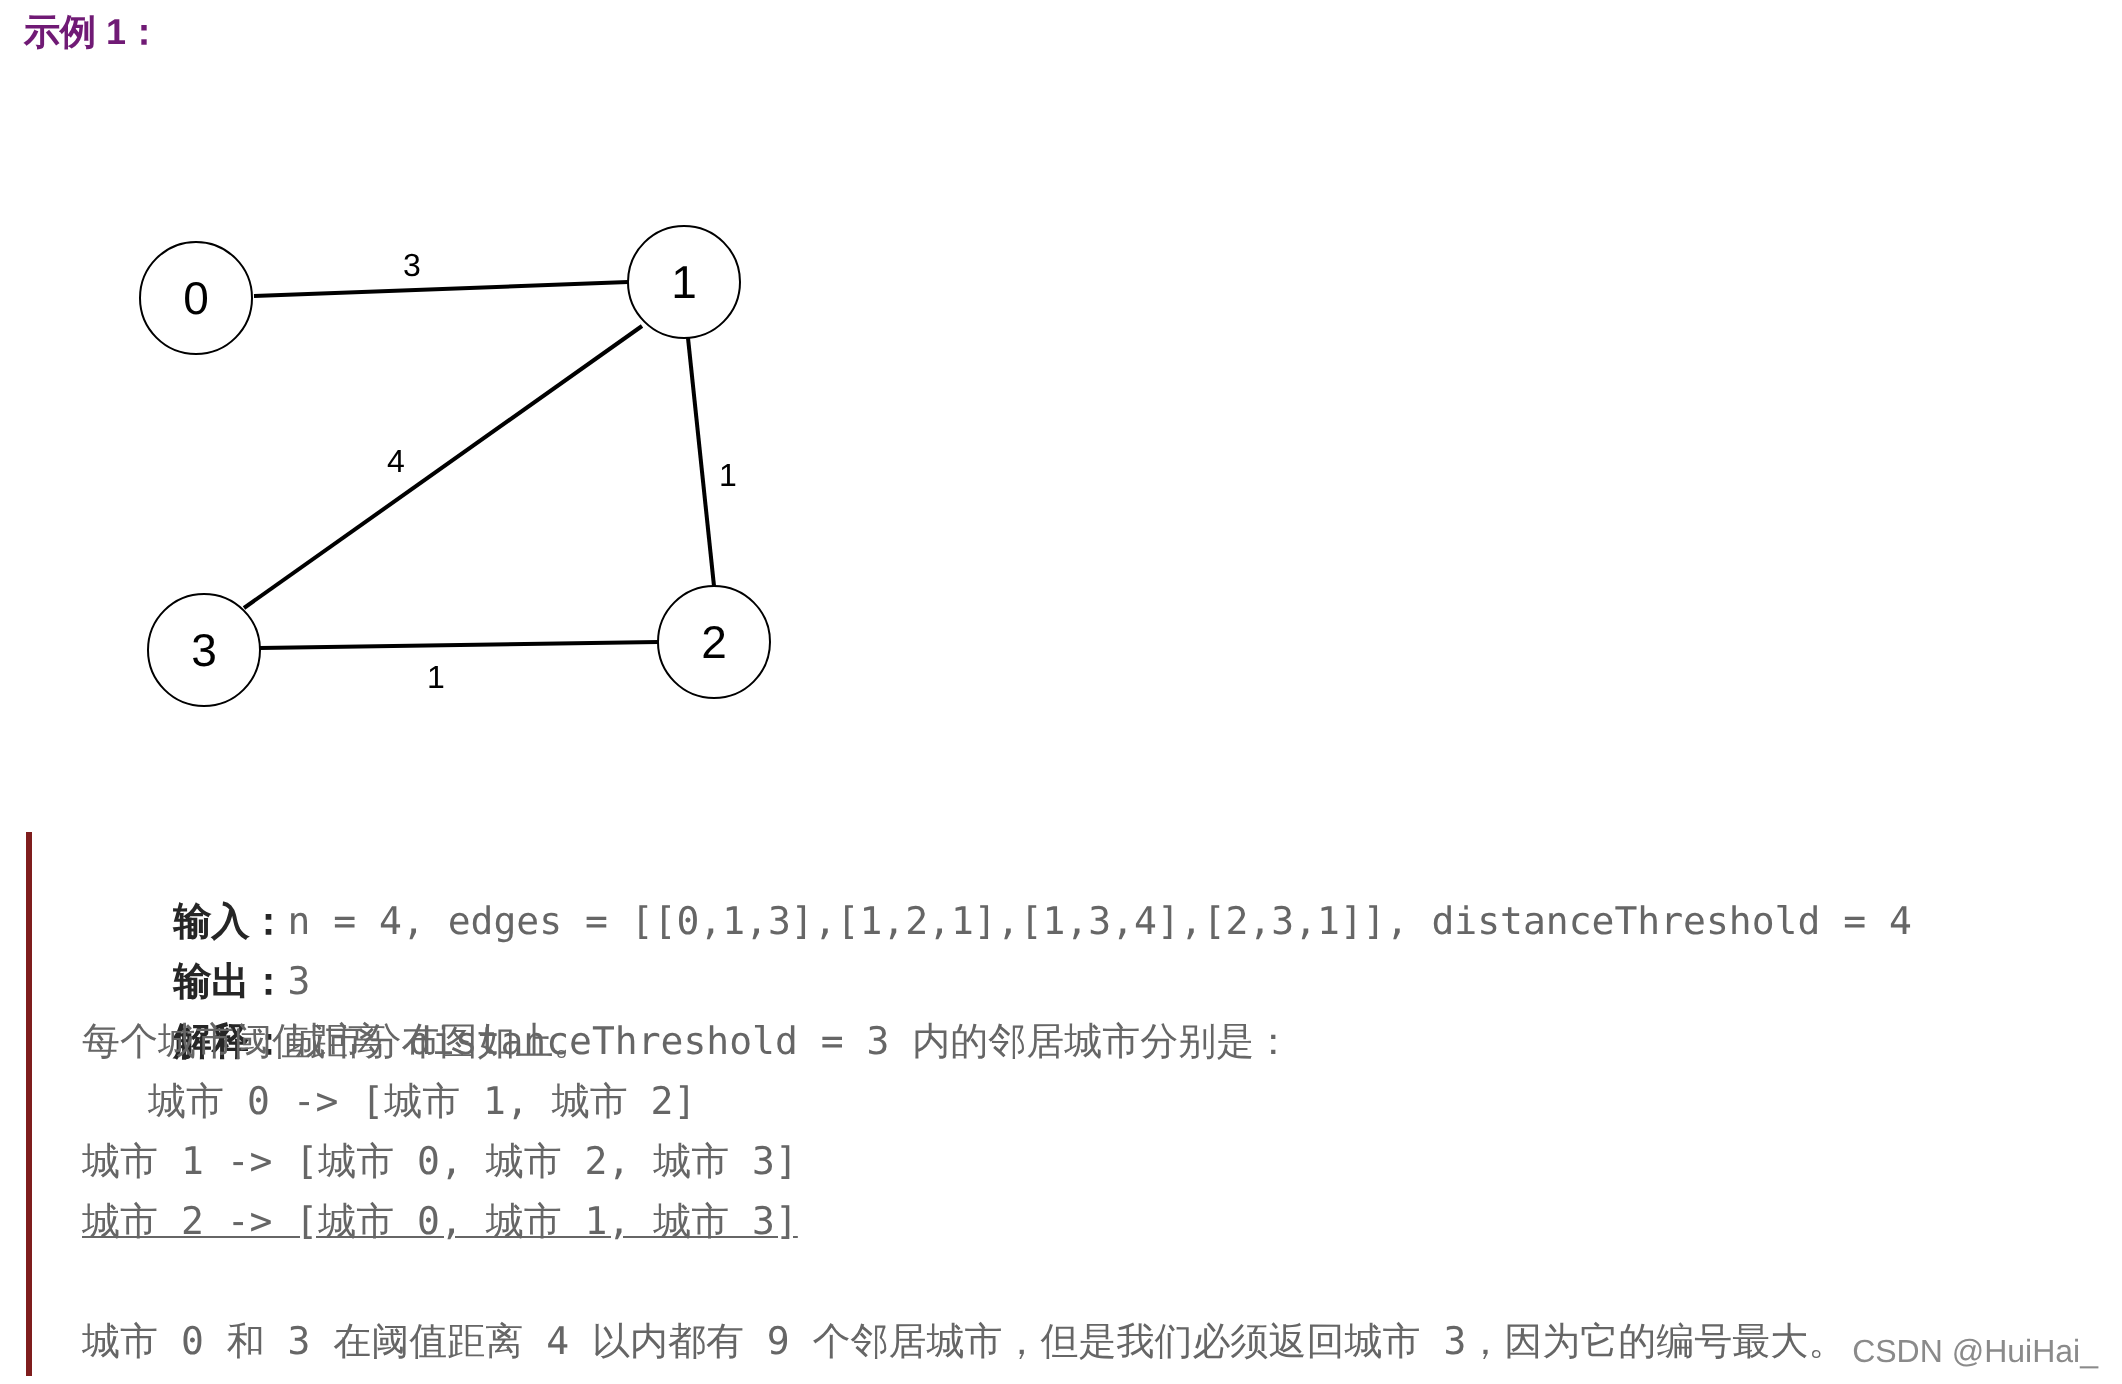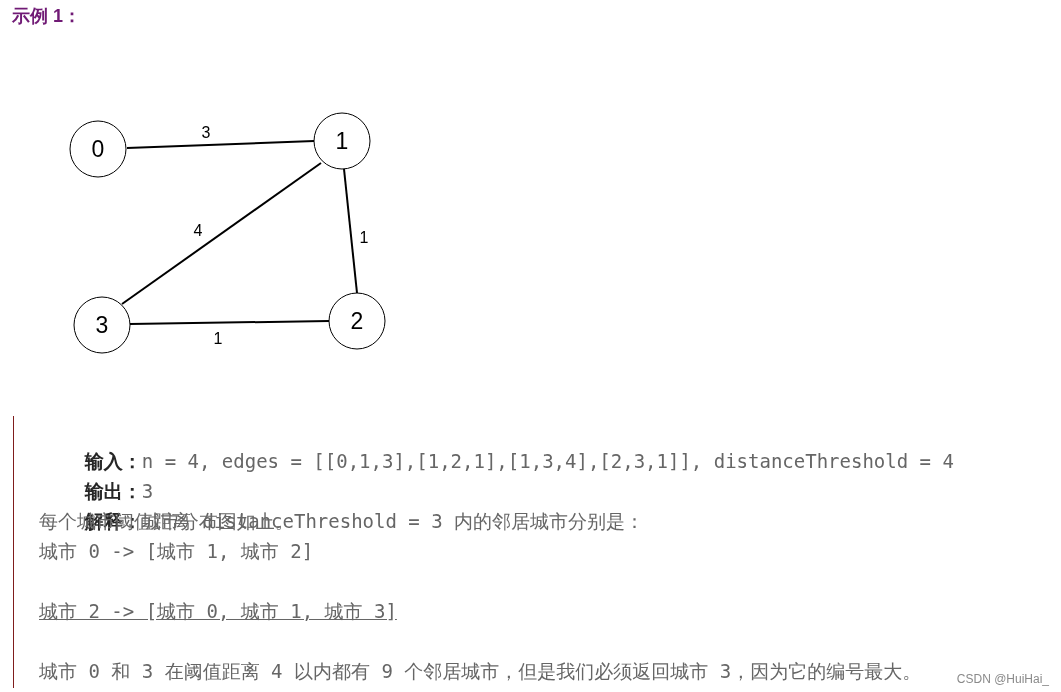--- a/index.html
+++ b/index.html
@@ -1,26 +1,26 @@
 <!DOCTYPE html>
 <html><head>
 <meta charset="utf-8">
 <style>
   html, body { margin: 0; padding: 0; background: #ffffff; }
   body { width: 1061px; height: 692px; position: relative; overflow: hidden;
          font-family: "Liberation Sans", "DejaVu Sans", sans-serif; color: #262626; }
   .heading { position: absolute; left: 12px; top: 4px; font-size: 18px; font-weight: bold; color: #701a75; }
   .graph { position: absolute; left: 0; top: 0; }
   .example-block { position: absolute; left: 13px; top: 416px; width: 1040px; height: 272px;
-                   border-left: 1px solid #7f1d1d; }
+                   border-left: 3px solid #7f1d1d; }
   .line { position: absolute; left: 25px; font-size: 19px; line-height: 30px; color: #666666; white-space: pre;
           font-family: "DejaVu Sans Mono", "Liberation Mono", monospace; }
   .line .label { font-family: "Liberation Sans", "DejaVu Sans", sans-serif; font-weight: bold; color: #262626; }
   .line .cjk { font-family: Liberation Mono, monospace; }
-  .watermark { position: absolute; right: 12px; bottom: 6px; font-size: 12px; color: #8a8a8a;
+  .watermark { position: absolute; right: 12px; bottom: 6px; font-size: 16px; color: #8a8a8a;
                font-family: "Liberation Sans", sans-serif; }
 </style>
 </head>
 <body>
 
 <div class="heading">示例 1：</div>
 
 <svg class="graph" width="420" height="400" viewBox="0 0 420 400">
   <g stroke="#000" stroke-width="2">
     <line x1="127" y1="148" x2="314" y2="141"></line>
@@ -52,18 +52,19 @@
   <div class="line" style="top:0px;">
     <span class="label">输入：</span><span>n = 4, edges = [[0,1,3],[1,2,1],[1,3,4],[2,3,1]], distanceThreshold = 4</span>
   </div>
   <div class="line" style="top:30px;">
     <span class="label">输出：</span><span>3</span>
   </div>
   <div class="line" style="top:60px;">
     <span class="label">解释：</span><span class="cjk">城市分布图如上。</span>
   </div>
   <div class="line" style="top:90px;">每个城市阈值距离 distanceThreshold = 3 内的邻居城市分别是：</div>
-  <div class="line" style="top:120px;">城市 0 -&gt; [城市 1, 城市 2]</div>
+  <div class="line" style="top:120px;margin-left:33px;">城市 0 -&gt; [城市 1, 城市 2]</div>
+  <div class="line" style="top:150px;">城市 1 -&gt; [城市 0, 城市 2, 城市 3]</div>
   <div class="line" style="top:180px;text-decoration:underline;">城市 2 -&gt; [城市 0, 城市 1, 城市 3]</div>
   <div class="line" style="top:240px;">城市 0 和 3 在阈值距离 4 以内都有 9 个邻居城市，但是我们必须返回城市 3，因为它的编号最大。</div>
 </div>
 
 <div class="watermark">CSDN @HuiHai_</div>
 
 </body></html>

